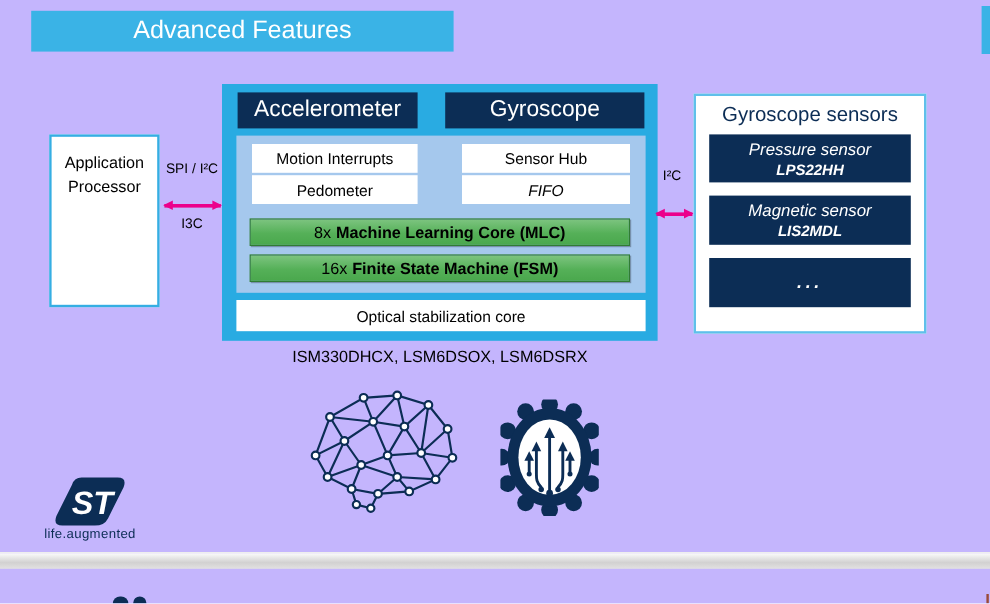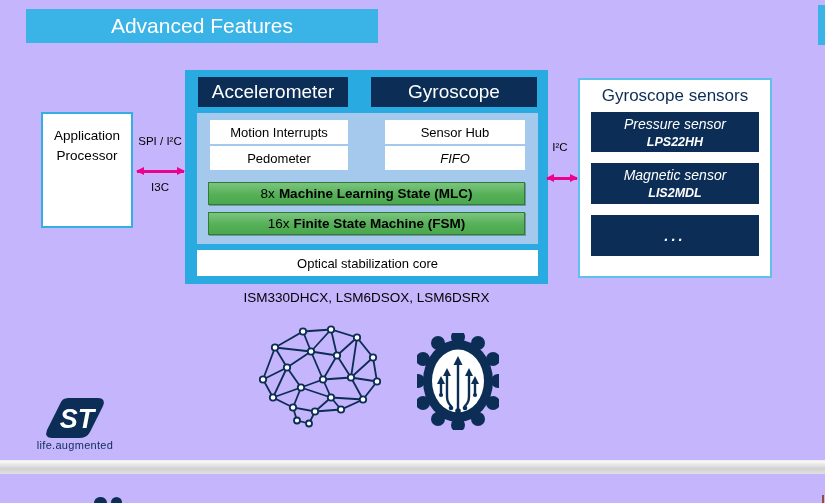--- a/index.html
+++ b/index.html
@@ -4,21 +4,21 @@
 <style>
   html,body{margin:0;padding:0;background:#fff;font-family:"Liberation Sans",sans-serif;}
   .slide{position:relative;width:825px;height:503px;background:#c4b5fd;overflow:hidden;}
 
   
   .title-bar{position:absolute;left:26px;top:9px;width:352px;height:34px;background:#3AB3E6;
     color:#fff;font-size:21px;display:flex;align-items:center;justify-content:center;}
   .top-right-bar{position:absolute;left:818px;top:5px;width:7px;height:40px;background:#3AB3E6;}
 
   
-  .app-box{position:absolute;left:41px;top:112px;width:92px;height:116px;background:#fff;
+  .app-box{position:absolute;left:41px;top:112px;width:92px;height:144px;background:#fff;
     border:2px solid #35AEE3;box-sizing:border-box;color:#000;font-size:13.5px;text-align:center;
     display:flex;flex-direction:column;justify-content:flex-start;padding-top:12px;line-height:20px;}
   .app-line3{margin-top:24px;}
 
   
   .bus-label{position:absolute;font-size:11.5px;color:#000;text-align:center;}
   .arrow{position:absolute;height:2.5px;background:#EC008C;}
   .arrow::before,.arrow::after{content:"";position:absolute;top:50%;width:0;height:0;
     border-top:4.5px solid transparent;border-bottom:4.5px solid transparent;}
   .arrow::before{left:0;transform:translate(-1px,-50%);border-right:8px solid #EC008C;}
@@ -107,21 +107,21 @@
     <div class="hdr hdr-gyro">
       <span>Gyroscope</span>
     </div>
     <div class="inner-panel">
       <div class="w-box b-motion">Motion Interrupts</div>
       <div class="w-box b-pedometer">Pedometer</div>
       <div class="w-box b-sensorhub">Sensor Hub</div>
       <div class="w-box b-fifo">FIFO</div>
       <div class="green-row row-mlc">
         <span class="green-prefix">8x</span>
-        <b>Machine Learning State (MLC)</b>
+        <b>Machine Learning Core (MLC)</b>
       </div>
       <div class="green-row row-fsm">
         <span class="green-prefix">16x</span>
         <b>Finite State Machine (FSM)</b>
       </div>
     </div>
     <div class="w-box b-optical">Optical stabilization core</div>
   </div>
 
   <div class="caption">ISM330DHCX, LSM6DSOX, LSM6DSRX</div>

